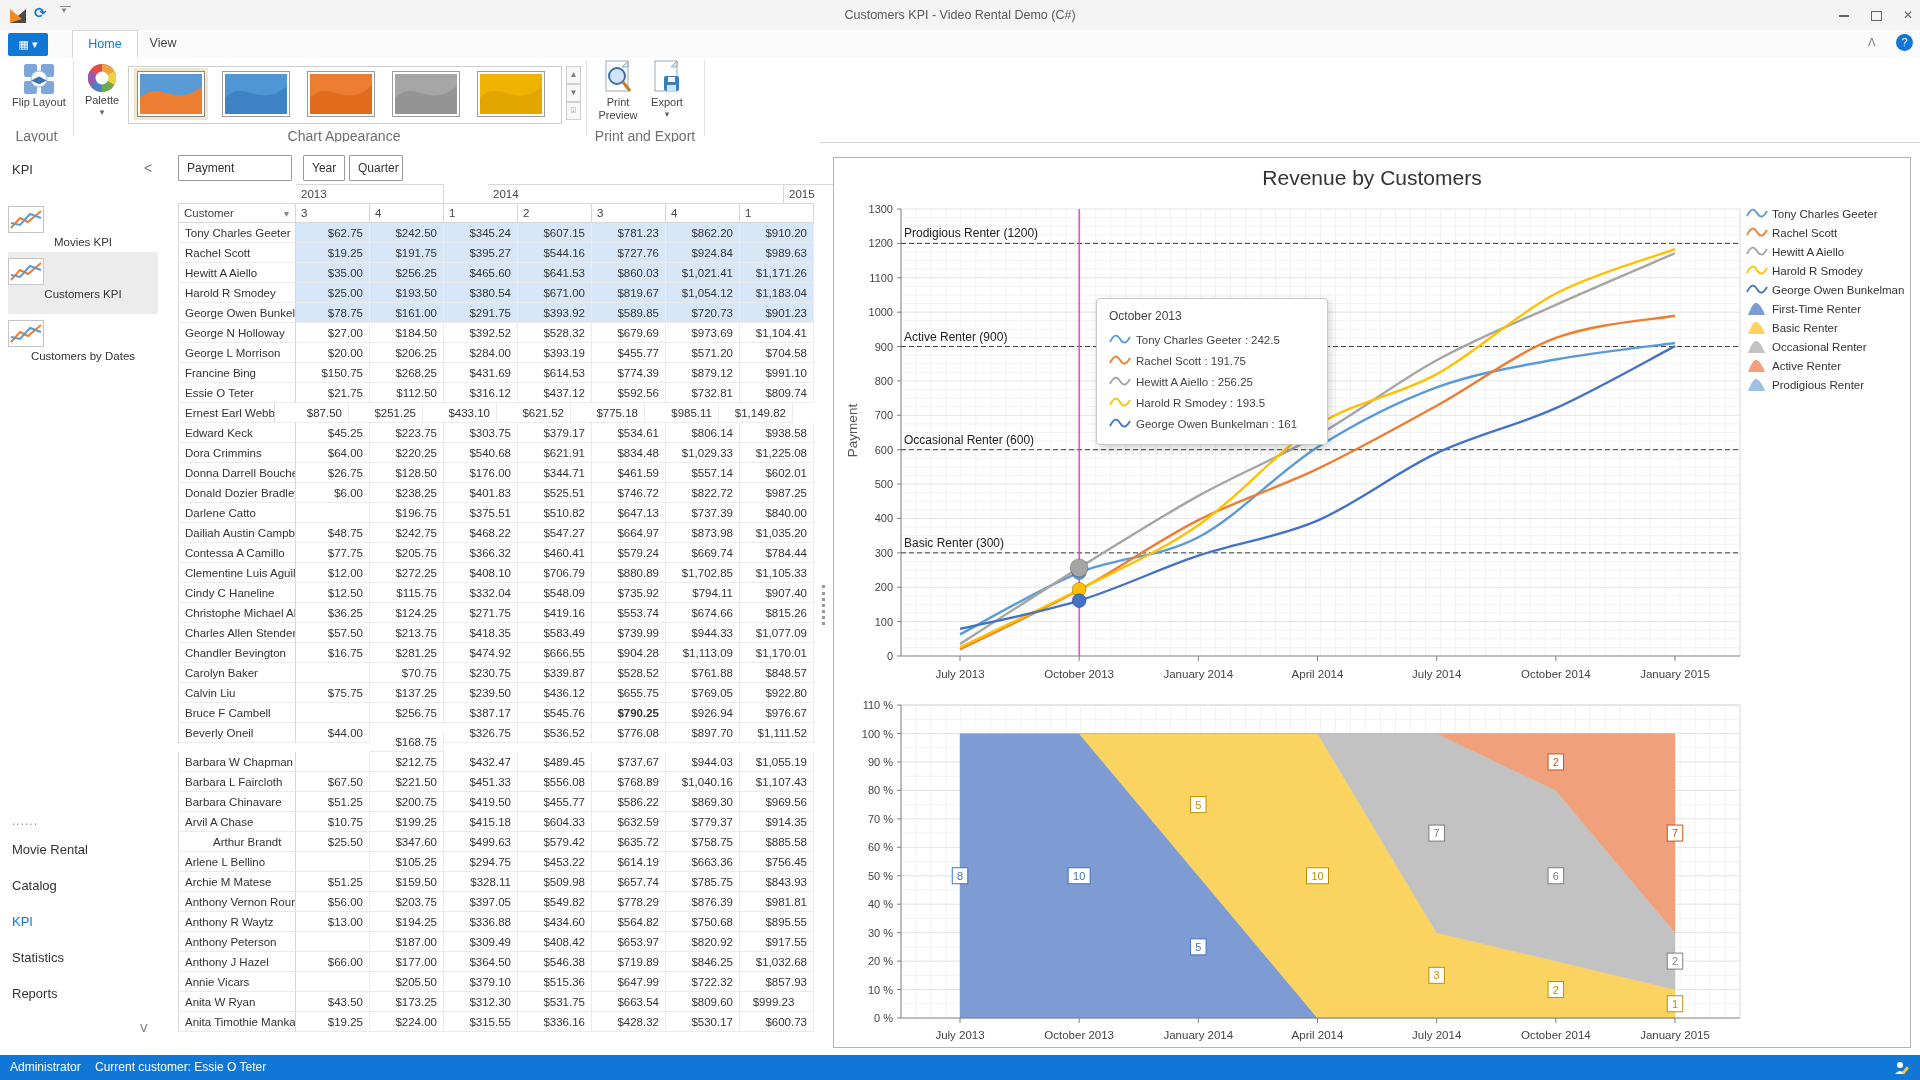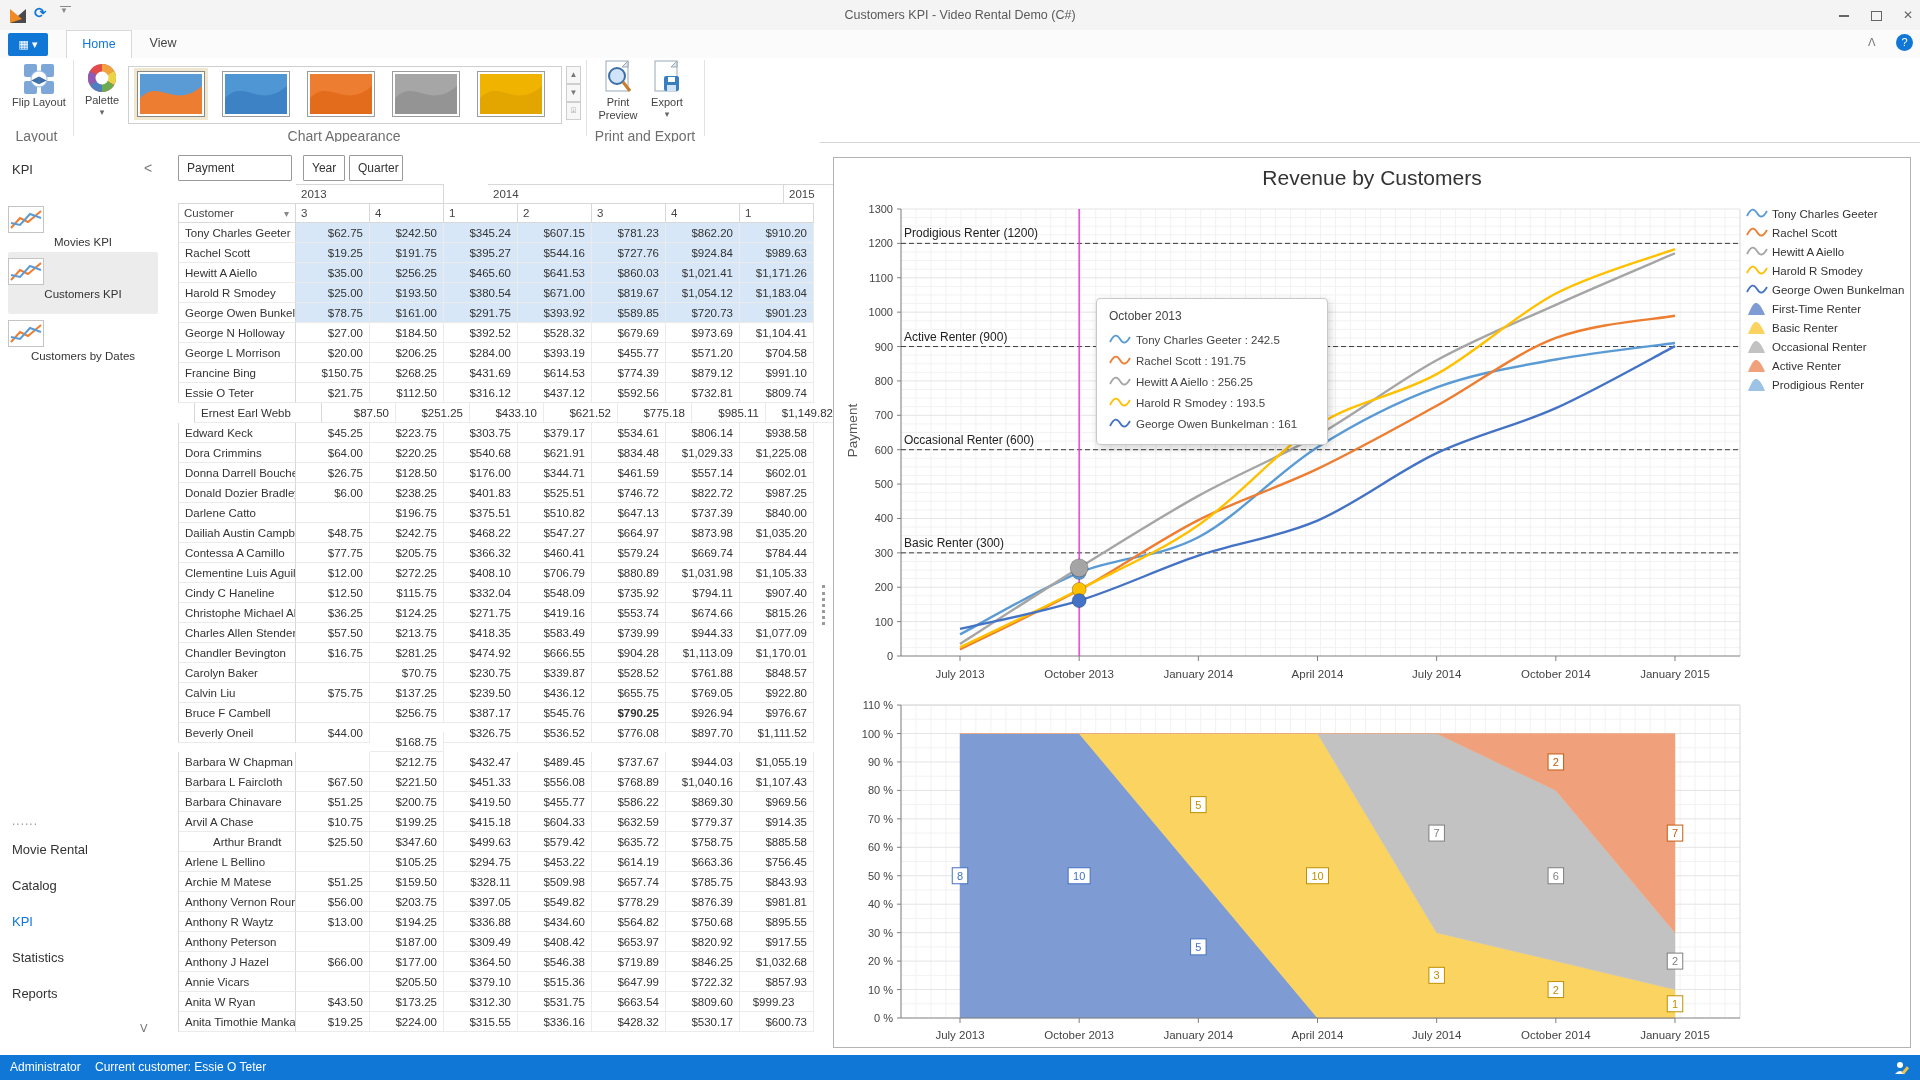--- a/index.html
+++ b/index.html
@@ -76,21 +76,21 @@
     <div class="abs" style="left:60px;top:6px;font-size:8px;color:#888">▼</div>
     <div class="abs" id="title-text">Customers KPI - Video Rental Demo (C#)</div>
     <div class="abs winbtn" style="left:1830px"><span class="minbar"></span></div>
     <div class="abs winbtn" style="left:1862px"><span class="maxbox"></span></div>
     <div class="abs winbtn" style="left:1894px">✕</div>
   </div>
 
   <div class="abs" id="tabrow">
     <div class="abs" id="appmenu">▦ ▾</div>
     <div id="tabs-holder">
-        <div class="abs rtab active" style="left: 66px; width: 64px;">Home</div>
+        <div class="abs rtab active" style="left: 72px; width: 64px;">Home</div>
         <div class="abs rtab" style="left: 134px; width: 58px;">View</div>
       </div>
     <div class="abs" style="left:1868px;top:6px;font-size:11px;color:#777">ᐱ</div>
     <div class="abs" style="left:1896px;top:4px;width:17px;height:17px;border-radius:50%;background:#1177d7;color:#fff;text-align:center;font-size:11px;line-height:17px">?</div>
   </div>
 
   <div class="abs" id="ribbon">
     <div class="abs" style="left:10px;top:4px;width:58px;height:64px;text-align:center">
       <svg width="34" height="34" style="margin:0 auto">
         <rect x="2" y="2" width="13" height="13" rx="2" fill="#7da7d8"></rect>
@@ -325,21 +325,21 @@
           <div class="dcell namecell" style="width: 118px; border-left: 1px solid rgb(216, 216, 216);">Essie O Teter</div>
           <div class="dcell valcell" style="width: 74px;">$21.75</div>
           <div class="dcell valcell" style="width: 74px;">$112.50</div>
           <div class="dcell valcell" style="width: 74px;">$316.12</div>
           <div class="dcell valcell" style="width: 74px;">$437.12</div>
           <div class="dcell valcell" style="width: 74px;">$592.56</div>
           <div class="dcell valcell" style="width: 74px;">$732.81</div>
           <div class="dcell valcell" style="width: 74px;">$809.74</div>
         </div>
         <div class="drow">
-          <div class="dcell namecell" style="width: 128px; border-left: 1px solid rgb(216, 216, 216); margin-left: 16px;">Ernest Earl Webb</div>
+          <div class="dcell namecell" style="width: 97px; border-left: 1px solid rgb(216, 216, 216);">Ernest Earl Webb</div>
           <div class="dcell valcell" style="width: 74px;">$87.50</div>
           <div class="dcell valcell" style="width: 74px;">$251.25</div>
           <div class="dcell valcell" style="width: 74px;">$433.10</div>
           <div class="dcell valcell" style="width: 74px;">$621.52</div>
           <div class="dcell valcell" style="width: 74px;">$775.18</div>
           <div class="dcell valcell" style="width: 74px;">$985.11</div>
           <div class="dcell valcell" style="width: 74px;">$1,149.82</div>
         </div>
         <div class="drow">
           <div class="dcell namecell" style="width: 118px; border-left: 1px solid rgb(216, 216, 216);">Edward Keck</div>
@@ -411,21 +411,21 @@
           <div class="dcell valcell" style="width: 74px;">$669.74</div>
           <div class="dcell valcell" style="width: 74px;">$784.44</div>
         </div>
         <div class="drow">
           <div class="dcell namecell" style="width: 118px; border-left: 1px solid rgb(216, 216, 216);">Clementine Luis Aguilar</div>
           <div class="dcell valcell" style="width: 74px;">$12.00</div>
           <div class="dcell valcell" style="width: 74px;">$272.25</div>
           <div class="dcell valcell" style="width: 74px;">$408.10</div>
           <div class="dcell valcell" style="width: 74px;">$706.79</div>
           <div class="dcell valcell" style="width: 74px;">$880.89</div>
-          <div class="dcell valcell" style="width: 74px;">$1,031.98</div>
+          <div class="dcell valcell" style="width: 74px;">$1,702.85</div>
           <div class="dcell valcell" style="width: 74px;">$1,105.33</div>
         </div>
         <div class="drow">
           <div class="dcell namecell" style="width: 118px; border-left: 1px solid rgb(216, 216, 216);">Cindy C Haneline</div>
           <div class="dcell valcell" style="width: 74px;">$12.50</div>
           <div class="dcell valcell" style="width: 74px;">$115.75</div>
           <div class="dcell valcell" style="width: 74px;">$332.04</div>
           <div class="dcell valcell" style="width: 74px;">$548.09</div>
           <div class="dcell valcell" style="width: 74px;">$735.92</div>
           <div class="dcell valcell" style="width: 74px;">$794.11</div>

